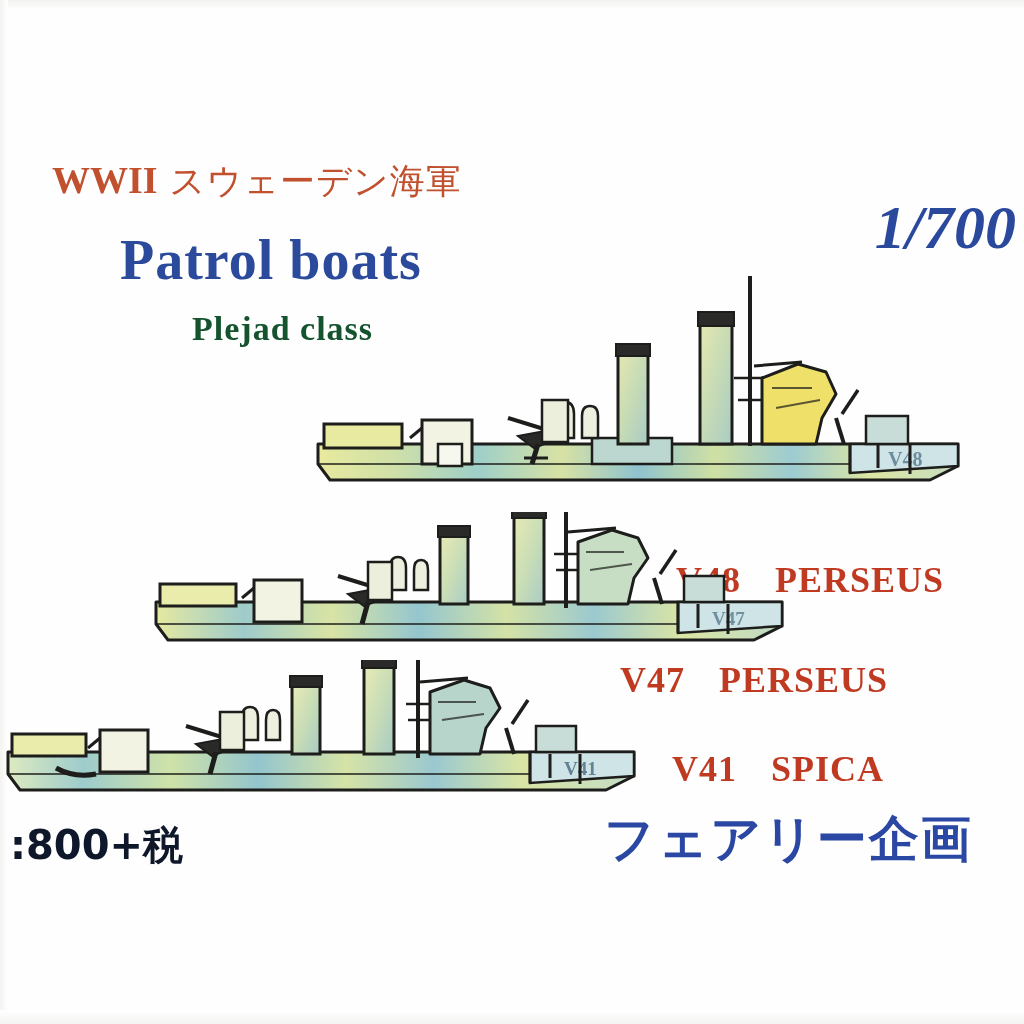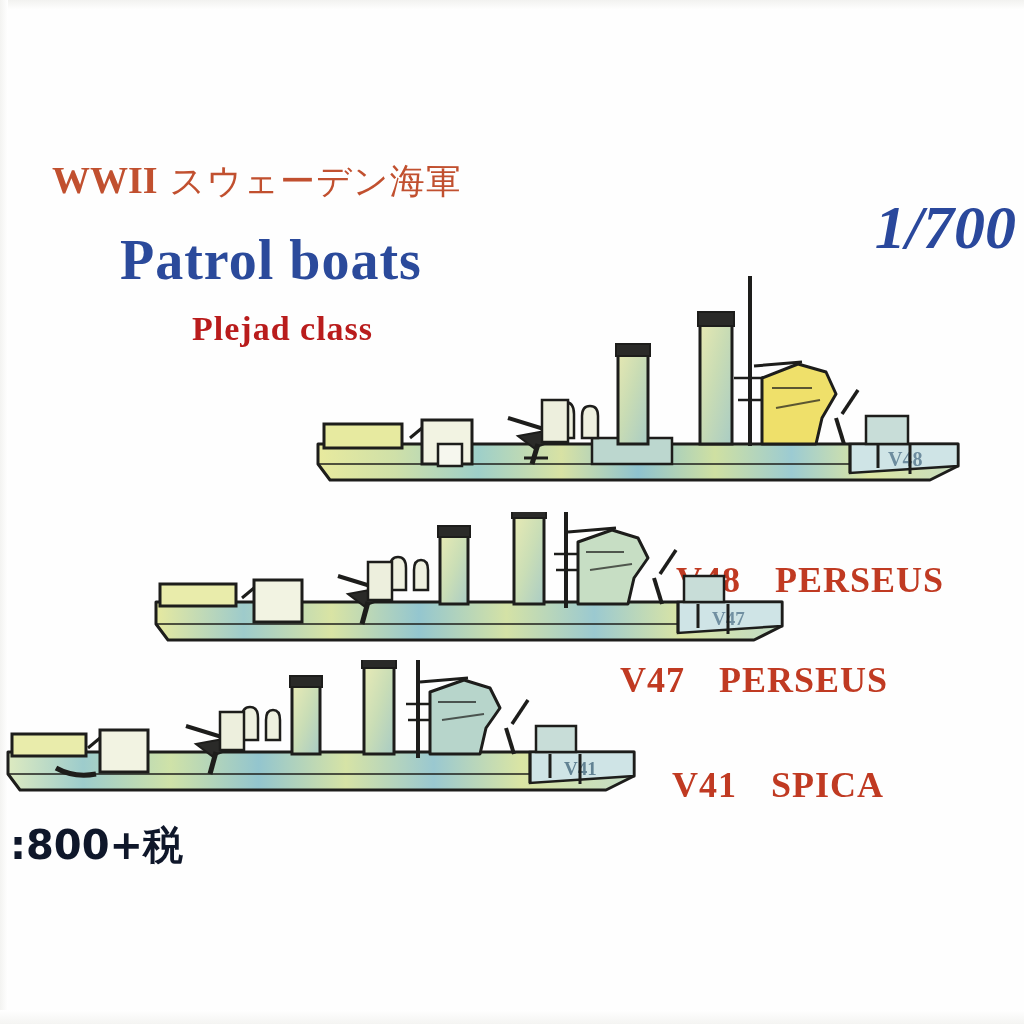--- a/index.html
+++ b/index.html
@@ -63,21 +63,21 @@
     color: #2b4a9b;
     letter-spacing: 1px;
     white-space: nowrap;
     margin-left: 40px;
   }
   .title-sub {
     position: absolute;
     left: 192px; top: 310px;
     font-size: 34px;
     font-weight: 600;
-    color: #b91c1c;
+    color: #14532d;
     letter-spacing: 1px;
     white-space: nowrap;
   }
   .scale {
     position: absolute;
     right: 28px; top: 192px;
     font-size: 62px;
     font-weight: 700;
     font-style: italic;
     color: #2a489c;
@@ -91,21 +91,21 @@
     font-weight: 700;
     color: #c03a22;
     letter-spacing: 1px;
     white-space: nowrap;
   }
   .shipname .hull {
     margin-right: 34px;
   }
   .sn-1 { left: 676px; top: 521px; margin-top: 38px; }
   .sn-2 { left: 620px; top: 659px; }
-  .sn-3 { left: 672px; top: 748px; margin-top: 16px; }
+  .sn-3 { left: 672px; top: 748px; }
 
   .price {
     position: absolute;
     left: 10px; top: 818px;
     font-size: 40px;
     font-weight: 700;
     color: #0f172a;
     white-space: nowrap;
     font-family: "DejaVu Sans", sans-serif;
   }
@@ -344,14 +344,15 @@
       <path d="M550,94 L550,118" stroke="#1d1d1b" stroke-width="3"></path>
       <path d="M580,94 L580,124" stroke="#1d1d1b" stroke-width="3"></path>
     </svg>
   </div>
 
   <div class="shipname sn-3">
     <span class="hull">V41</span><span>SPICA</span>
   </div>
 
   <div class="price">:800+税</div>
+  <div class="brand">フェアリー企画</div>
 
 </div>
 
 </body></html>

